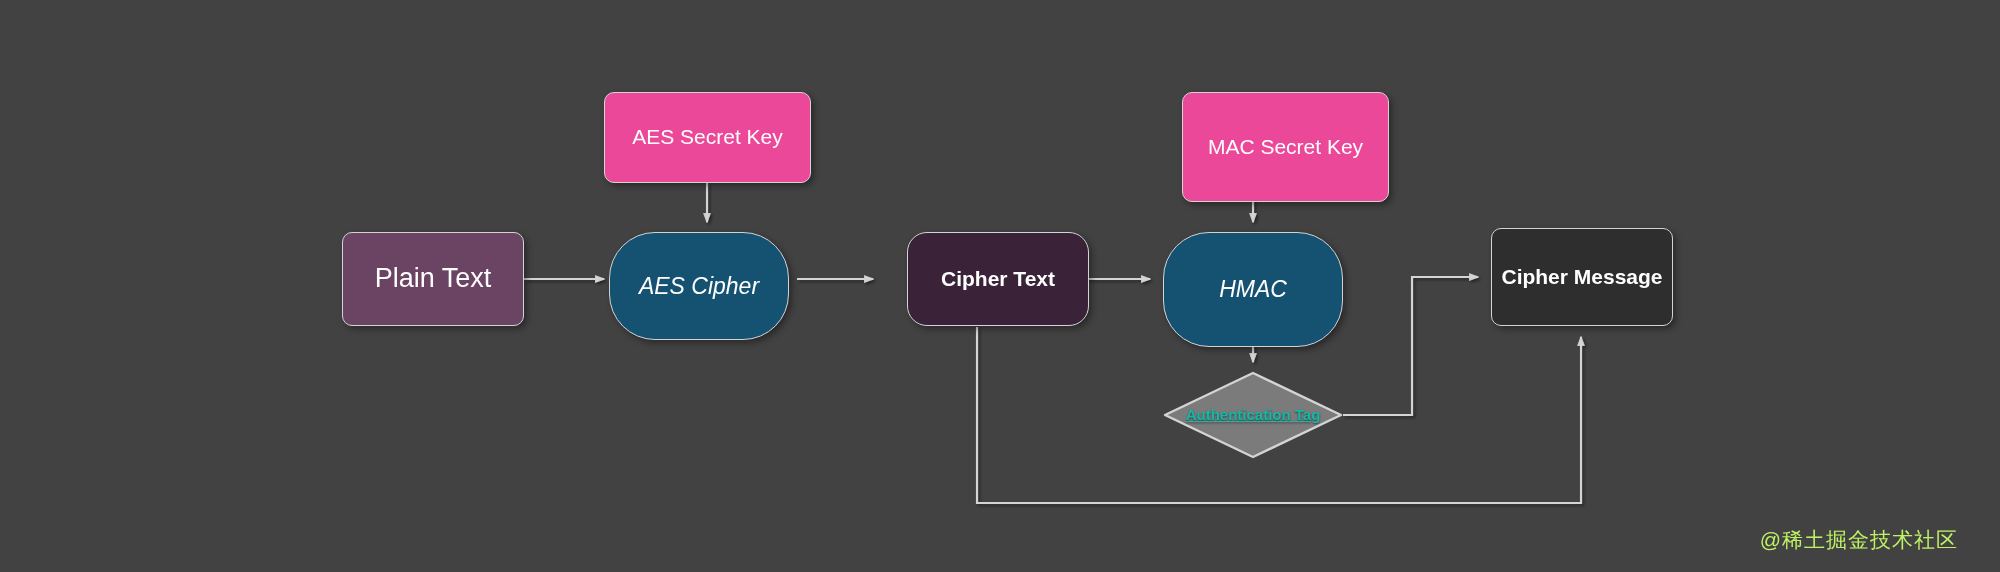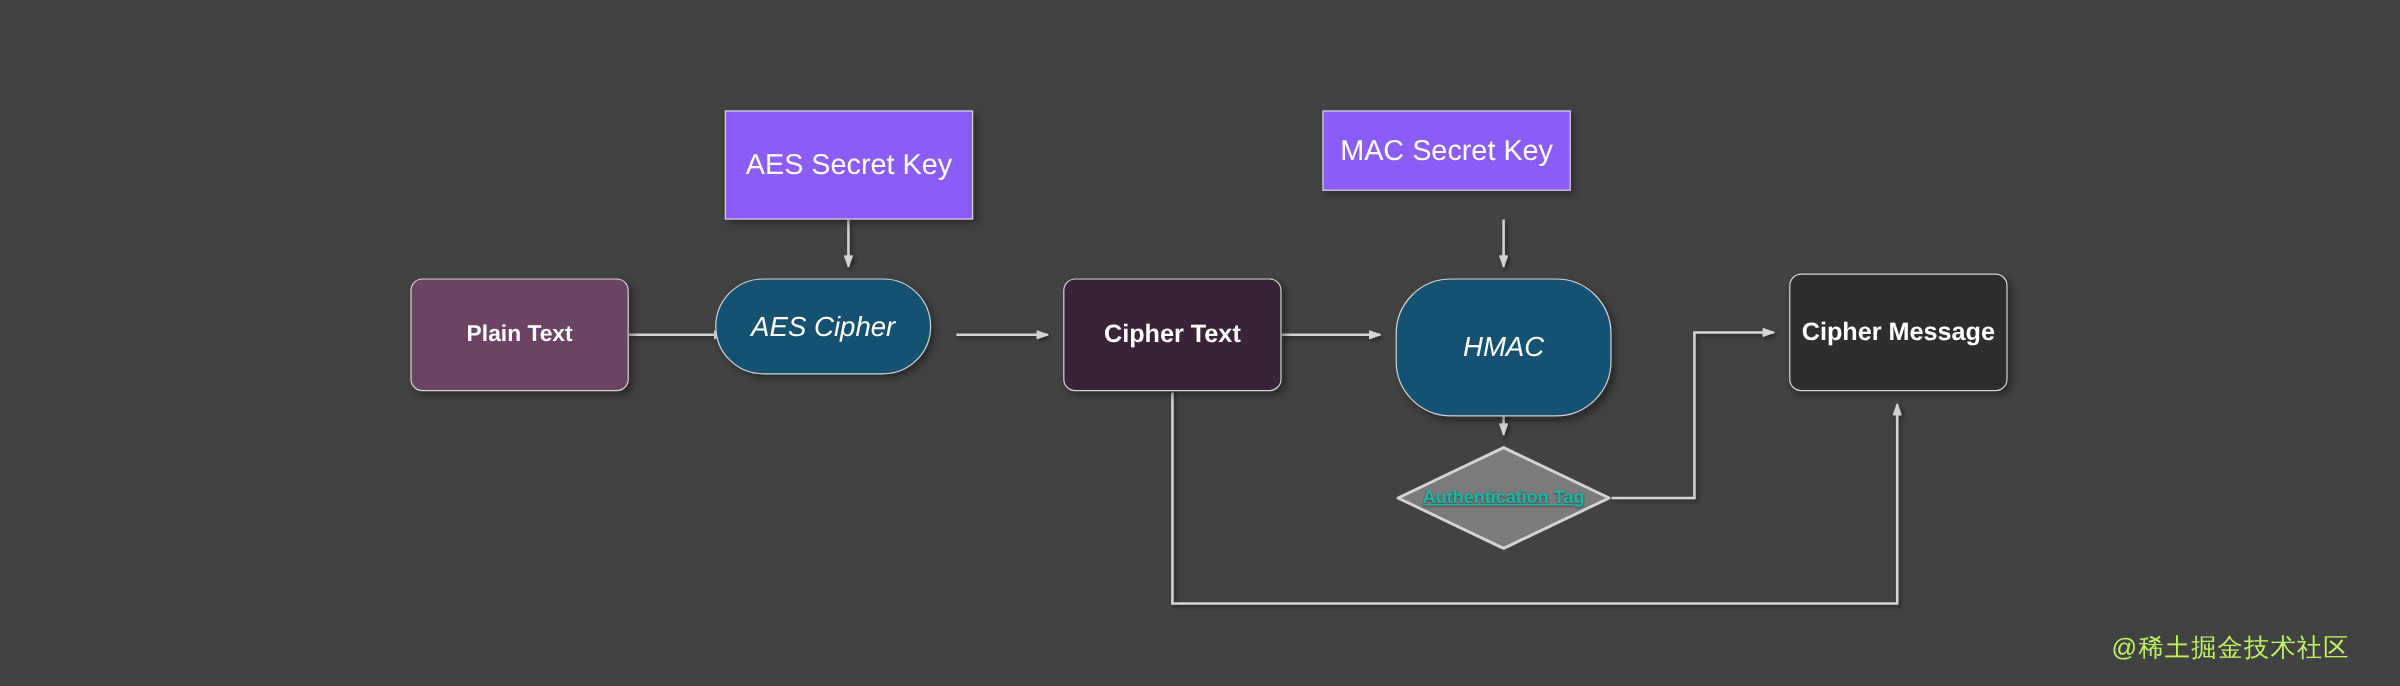--- a/index.html
+++ b/index.html
@@ -34,36 +34,37 @@
     box-shadow: 3px 3px 6px rgba(0,0,0,0.38);
     z-index: 2;
   }
   .node-label {
     display: block;
     line-height: 1.15;
     white-space: nowrap;
   }
   
   .n-aes-key, .n-mac-key {
-    background: #8b5cf6;
-    border-radius: 0;
-    font-size: 24px;
+    background: #ec4899;
+    border-radius: 10px;
+    font-size: 21px;
     font-weight: 400;
   }
   .n-plain-text {
     background: #6b4464;
     border-radius: 10px;
-    font-size: 19px;
-    font-weight: bold;
+    font-size: 27px;
+    font-weight: normal;
   }
   .n-cipher-text {
     background: #3a2338;
-    border-radius: 10px;
+    border-radius: 20px;
     font-size: 21px;
     font-weight: bold;
+    margin-left: 21px;
   }
   .n-aes-cipher, .n-hmac {
     background: #155272;
     border-radius: 46px;
     font-size: 23px;
     font-style: italic;
     font-weight: 400;
   }
   .n-cipher-message {
     background: #2e2e2e;
@@ -134,29 +135,29 @@
       <path d="M1343,415 L1412,415 L1412,277 L1478,277" marker-end="url(#ah)"></path>
 
       <path d="M977,327 L977,503 L1581,503 L1581,337" marker-end="url(#ah)"></path>
     </g>
   </svg>
 
   <div class="node n-aes-key" style="left:604px; top:92px; width:207px; height:91px;">
     <span class="node-label">AES Secret Key</span>
   </div>
 
-  <div class="node n-mac-key" style="left:1102px; top:92px; width:207px; height:67px;">
+  <div class="node n-mac-key" style="left:1182px; top:92px; width:207px; height:110px;">
     <span class="node-label">MAC Secret Key</span>
   </div>
 
   <div class="node n-plain-text" style="left:342px; top:232px; width:182px; height:94px;">
     <span class="node-label">Plain Text</span>
   </div>
 
-  <div class="node n-aes-cipher" style="left:596px; top:232px; width:180px; height:80px;">
+  <div class="node n-aes-cipher" style="left:609px; top:232px; width:180px; height:108px;">
     <span class="node-label">AES Cipher</span>
   </div>
 
   <div class="node n-cipher-text" style="left:886px; top:232px; width:182px; height:94px;">
     <span class="node-label">Cipher Text</span>
   </div>
 
   <div class="node n-hmac" style="left:1163px; top:232px; width:180px; height:115px;">
     <span class="node-label">HMAC</span>
   </div>

